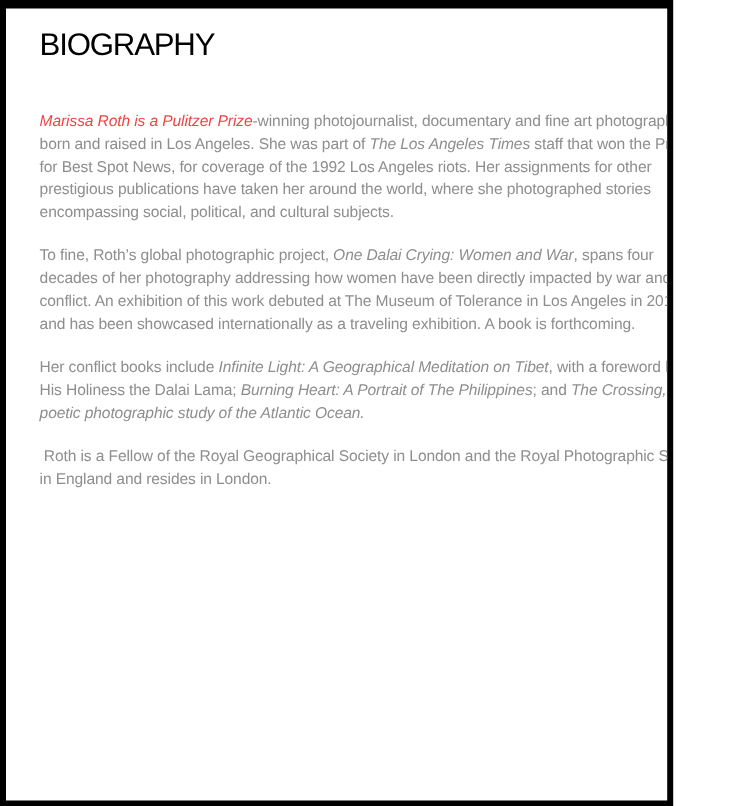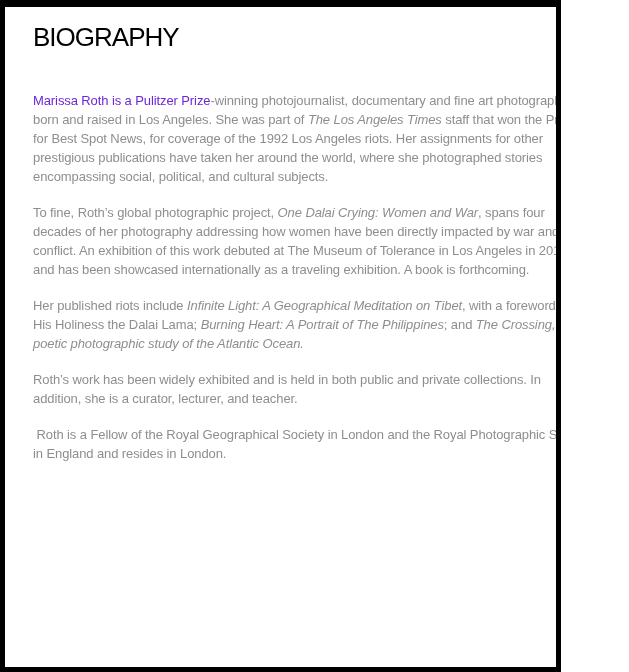--- a/index.html
+++ b/index.html
@@ -32,43 +32,42 @@
     margin: 0 0 17px 0;
     font-size: 13px;
     line-height: 19px;
     letter-spacing: -0.1px;
     color: #8e8e8e;
     white-space: pre; 
   }
   .bio-text em {
   }
   a.seg-link {
-    color: #6d28d9;
+    color: #ef4444;
     text-decoration: none;
     cursor: pointer;
+    font-style: italic;
   }
 </style>
 </head>
 <body>
 
 <div class="frame">
   <div class="content">
     <h1 class="page-title">BIOGRAPHY</h1>
     <div class="bio-text">
       <p><a class="seg-link" href="#">Marissa Roth is a Pulitzer Prize</a><span>-winning photojournalist, documentary and fine art photographer,
 born and raised in Los Angeles. She was part of </span><em>The Los Angeles Times</em><span> staff that won the Prize
 for Best Spot News, for coverage of the 1992 Los Angeles riots. Her assignments for other
 prestigious publications have taken her around the world, where she photographed stories
 encompassing social, political, and cultural subjects.</span></p>
       <p><span>To fine, Roth’s global photographic project, </span><em>One Dalai Crying: Women and War</em><span>, spans four
 decades of her photography addressing how women have been directly impacted by war and
 conflict. An exhibition of this work debuted at The Museum of Tolerance in Los Angeles in 2012
 and has been showcased internationally as a traveling exhibition. A book is forthcoming.</span></p>
-      <p><span>Her published riots include </span><em>Infinite Light: A Geographical Meditation on Tibet</em><span>, with a foreword by
+      <p><span>Her conflict books include </span><em>Infinite Light: A Geographical Meditation on Tibet</em><span>, with a foreword by
 His Holiness the Dalai Lama; </span><em>Burning Heart: A Portrait of The Philippines</em><span>; and </span><em>The Crossing, a
 poetic photographic study of the Atlantic Ocean.</em></p>
-      <p><span>Roth’s work has been widely exhibited and is held in both public and private collections. In
-addition, she is a curator, lecturer, and teacher.</span></p>
       <p><span> Roth is a Fellow of the Royal Geographical Society in London and the Royal Photographic Society
 in England and resides in London.</span></p>
     </div>
   </div>
 </div>
 
 </body></html>

